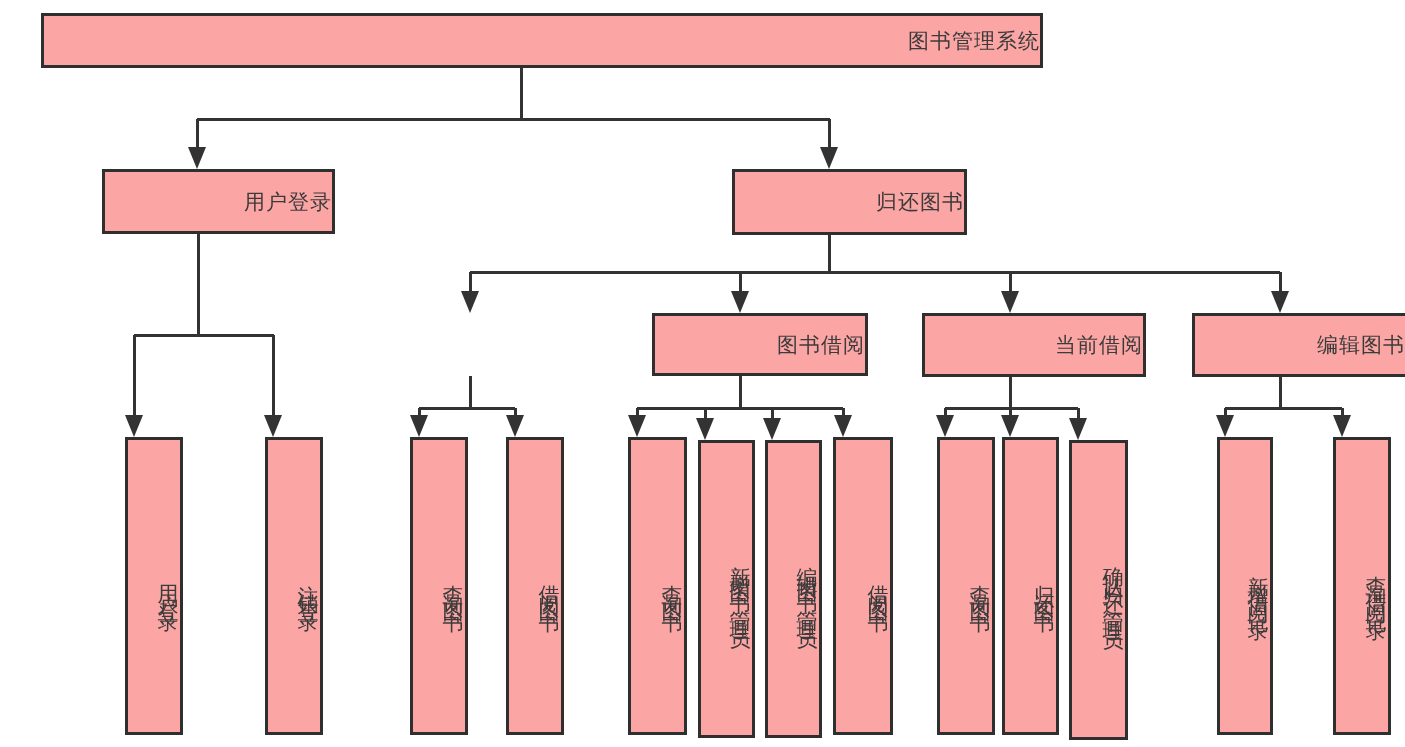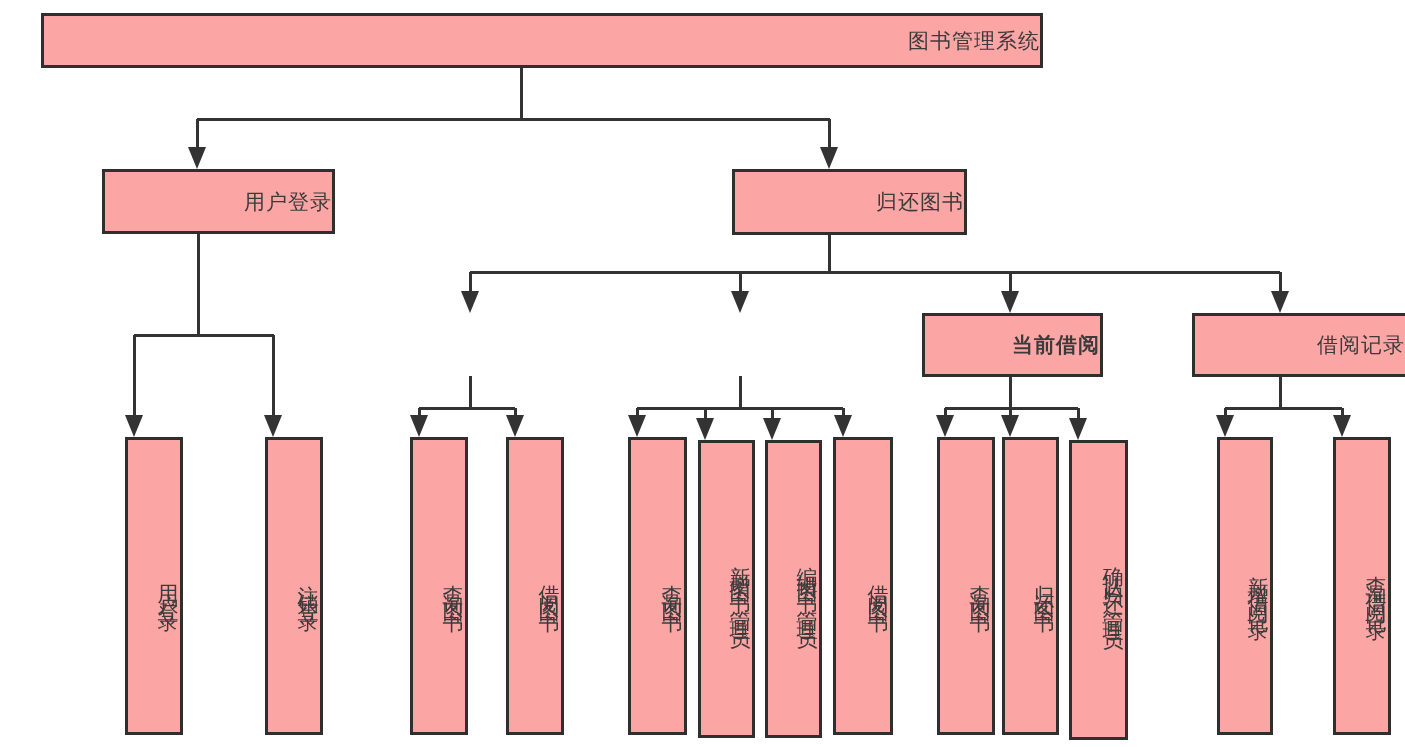--- a/index.html
+++ b/index.html
@@ -132,25 +132,28 @@
   <div class="layer">
       <div class="node h" style="left: 21px; top: 13px; width: 1002px; height: 55px;">
         <span>图书管理系统</span>
       </div>
       <div class="node h" style="left: 82px; top: 169px; width: 233px; height: 65px;">
         <span>用户登录</span>
       </div>
       <div class="node h" style="left: 712px; top: 169px; width: 235px; height: 66px;">
         <span>归还图书</span>
       </div>
-      <div class="node h" style="left: 902px; top: 313px; width: 181px; height: 64px; font-weight: bold;">
+      <div class="node h" style="left: 632px; top: 313px; width: 216px; height: 63px;">
+        <span>图书借阅</span>
+      </div>
+      <div class="node h" style="left: 902px; top: 313px; width: 224px; height: 64px;">
         <span>当前借阅</span>
       </div>
       <div class="node h" style="left: 1172px; top: 313px; width: 216px; height: 64px;">
-        <span>借阅记录</span>
+        <span>编辑图书</span>
       </div>
       <div class="node v" style="left: 105px; top: 437px; width: 58px; height: 298px;">
         <span>用户登录</span>
       </div>
       <div class="node v" style="left: 245px; top: 437px; width: 58px; height: 298px;">
         <span>注销登录</span>
       </div>
       <div class="node v" style="left: 390px; top: 437px; width: 58px; height: 298px;">
         <span>查询图书</span>
       </div>

